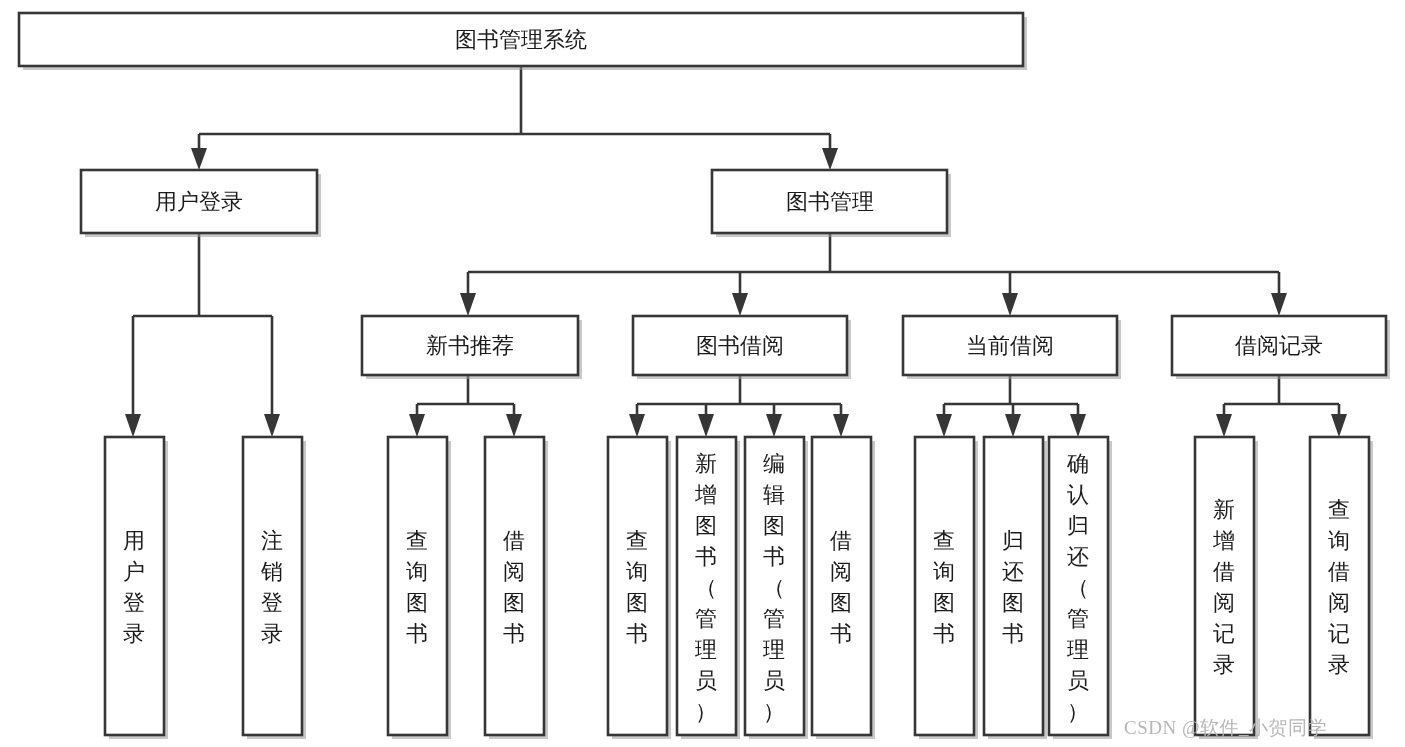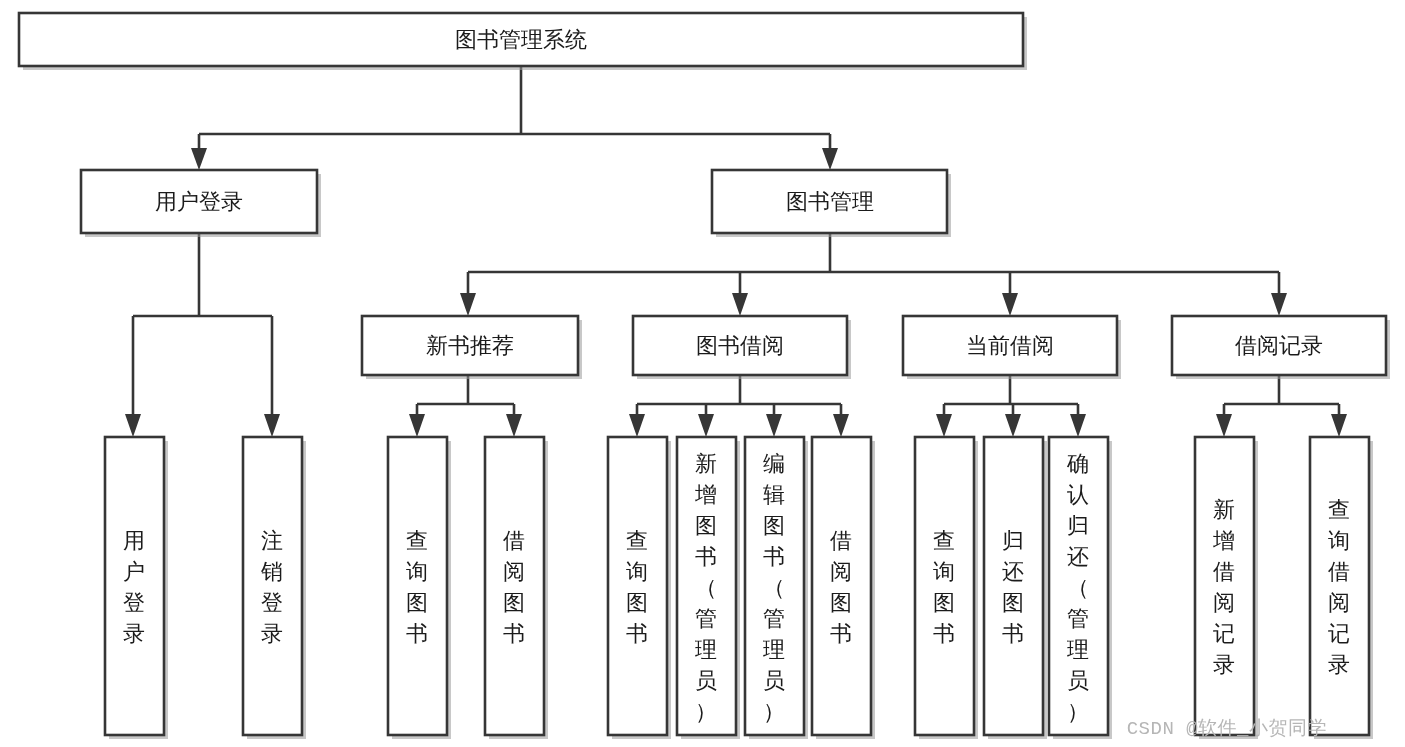--- a/index.html
+++ b/index.html
@@ -57,21 +57,21 @@
     font-family: "DejaVu Sans", "Liberation Sans", sans-serif;
     font-size: 22px;
     text-anchor: middle;
   }
   .watermark {
     position: absolute;
     right: 14px;
     bottom: 6px;
     color: #b6b6b6;
     font-size: 19px;
-    font-family: Liberation Mono, monospace;
+    font-family: Liberation Serif, serif;
     white-space: nowrap;
     letter-spacing: 0.5px;
     pointer-events: none;
   }
 </style>
 </head>
 <body>
 
 <div id="diagram-root">
   <svg class="diagram" viewBox="0 0 1405 747" xmlns="http://www.w3.org/2000/svg">

